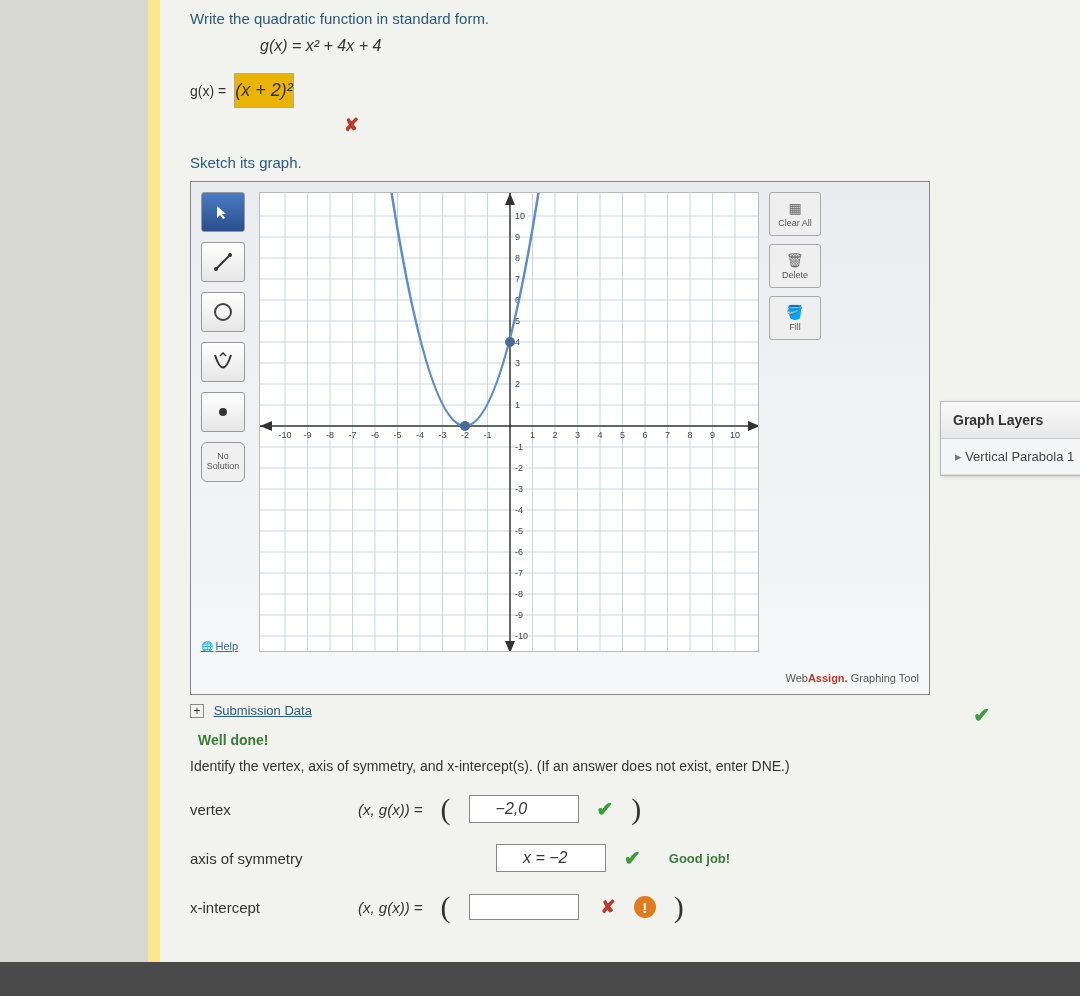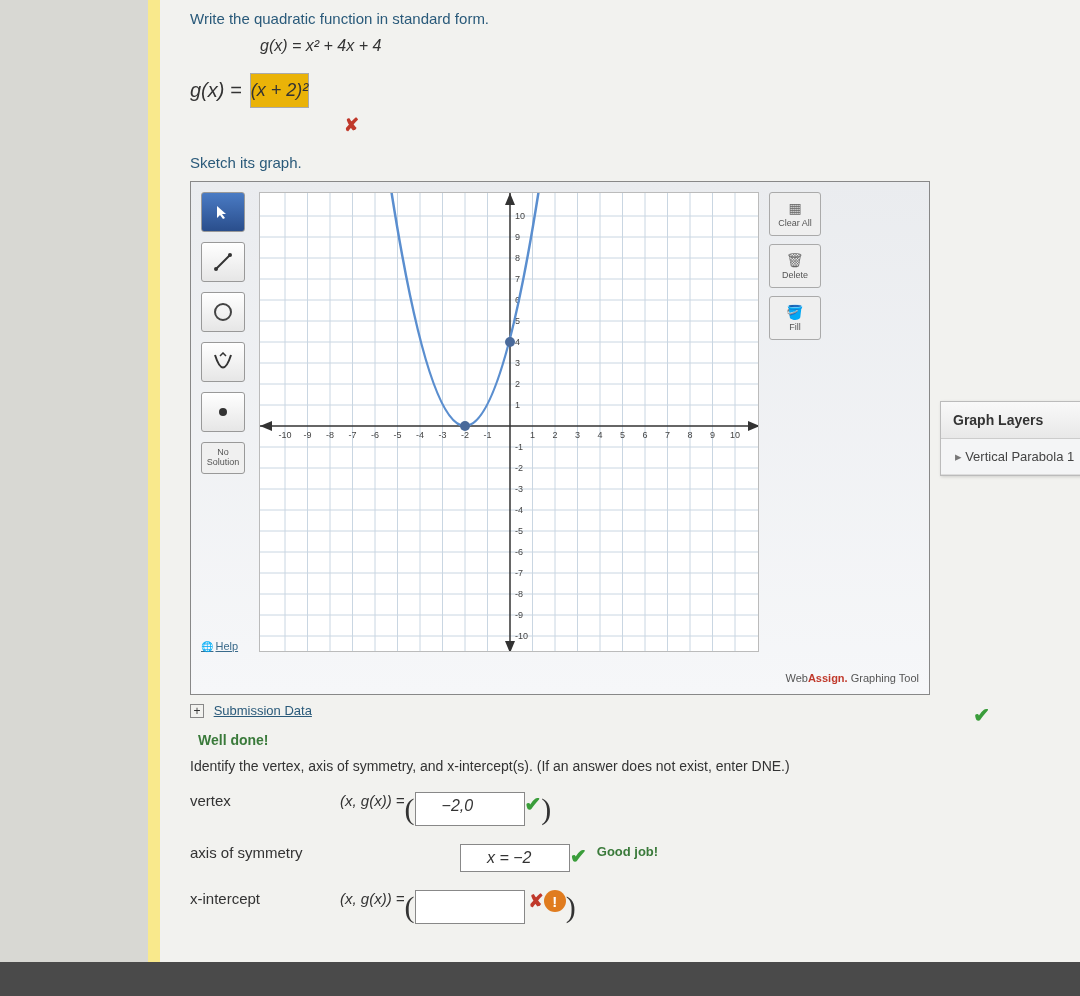--- a/index.html
+++ b/index.html
@@ -30,21 +30,21 @@
     margin-right: 0;
   }
   .content {
     flex: 1;
     background: #f2f2ef;
     padding: 10px 30px 20px 30px;
   }
   .prompt { color: #2a5a7a; font-size: 15px; }
   .formula-line { margin: 10px 0 18px 70px; font-style: italic; font-size: 16px; }
   .answer-row { display: flex; align-items: center; gap: 8px; margin-bottom: 6px; }
-  .answer-row .lhs { font-style: italic; font-size: 20px; }
+  .answer-row .lhs { font-size: 14px; }
   .boxed-answer {
     border: 1px solid #aaa;
     background: #eab308;
     padding: 6px 0;
     font-size: 18px;
     font-style: italic;
   }
   .cross { color: #c0392b; font-weight: bold; font-size: 18px; margin-left: 4px; }
   .check { color: #3a9d3a; font-weight: bold; font-size: 20px; }
   .subprompt { color: #2a5a7a; font-size: 15px; margin: 18px 0 10px 0; }
@@ -103,21 +103,21 @@
   }
   .layers-head { background: linear-gradient(#f9f9f9,#e8e8e8); padding: 10px 12px; font-weight: bold; font-size: 14px; border-bottom:1px solid #ccc;}
   .layers-item { padding: 10px 14px; font-size: 13px; color:#444; border-bottom:1px solid #ddd; cursor:pointer;}
   .layers-item::before { content:"▸ "; color:#777;}
   
   .subdata { margin: 8px 0 10px 0; font-size: 13px; }
   .subdata a { color: #2a5a7a; text-decoration: underline; cursor:pointer;}
   .subdata .plus { display:inline-block; width:14px;height:14px;border:1px solid #888;text-align:center;line-height:12px;font-size:12px;margin-right:6px;}
   .welldone { color: #3a7a3a; font-weight: bold; margin: 14px 0 10px 8px; }
   .identify { color: #333; font-size: 14px; margin-bottom: 18px; }
-  .ans-row { display:flex; gap:0; margin: 18px 0; font-size:15px;}
+  .ans-row { display:flex; align-items:center; gap:18px; margin: 18px 0; font-size:15px;}
   .ans-row .label { width: 150px; color:#333;}
   .ans-row .expr { font-style: italic; }
   .input-box {
     border: 1px solid #888; background: #fff;
     padding: 4px 26px; min-width: 110px; min-height: 26px;
     font-size: 16px; font-style: italic; display:inline-block;
   }
   .paren { font-size: 30px; color:#333; font-family: 'Times New Roman', serif;}
   .feedback { color: #3a7a3a; font-weight: bold; font-size: 13px; margin-left: 10px;}
   .alert-circ {
@@ -173,21 +173,21 @@
               </div>
             <div class="tool-btn">
               <svg width="22" height="20" viewBox="0 0 22 20">
                   <path d="M3 3 Q11 28 19 3" stroke="#333" stroke-width="2" fill="none"></path>
                   <path d="M8 4 L11 1 L14 4" stroke="#333" stroke-width="1.5" fill="none"></path>
                 </svg>
             </div>
             <div class="tool-btn">
                 <span class="icon-point"></span>
               </div>
-            <div class="tool-btn text" style="white-space:pre-line;height:32px;">No
+            <div class="tool-btn text" style="white-space:pre-line;height:40px;border-radius:6px;">No
 Solution</div>
             <div style="flex:1;"></div>
             <span class="help-link">Help</span>
           </div>
 
           <div class="plot">
             <svg width="500" height="460" viewBox="0 0 500 460">
 
               <g stroke="#c9d6e2" stroke-width="1">
                 <line x1="25" y1="0" x2="25" y2="460"></line>

